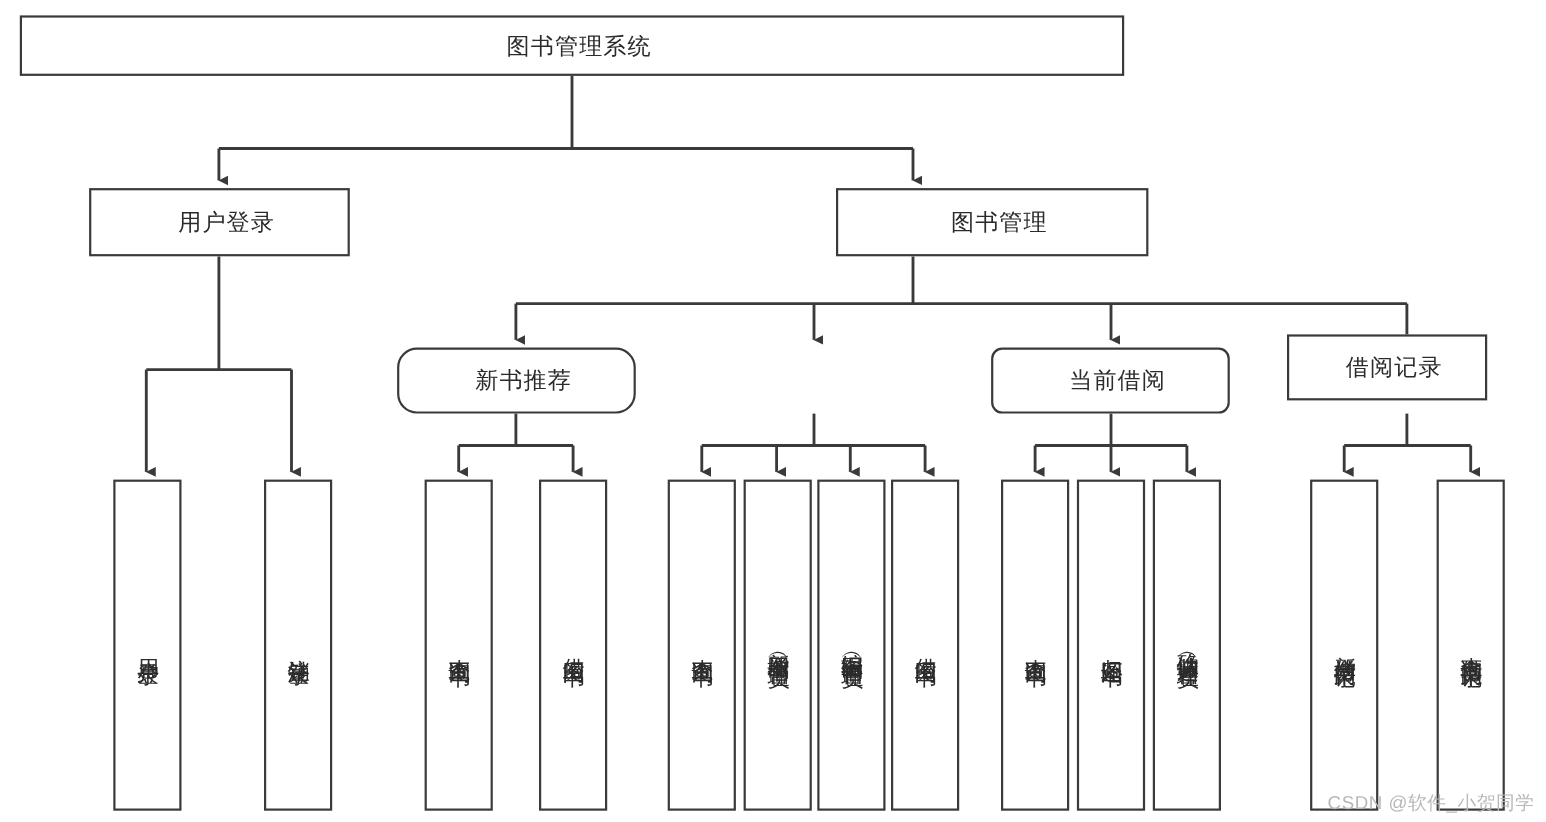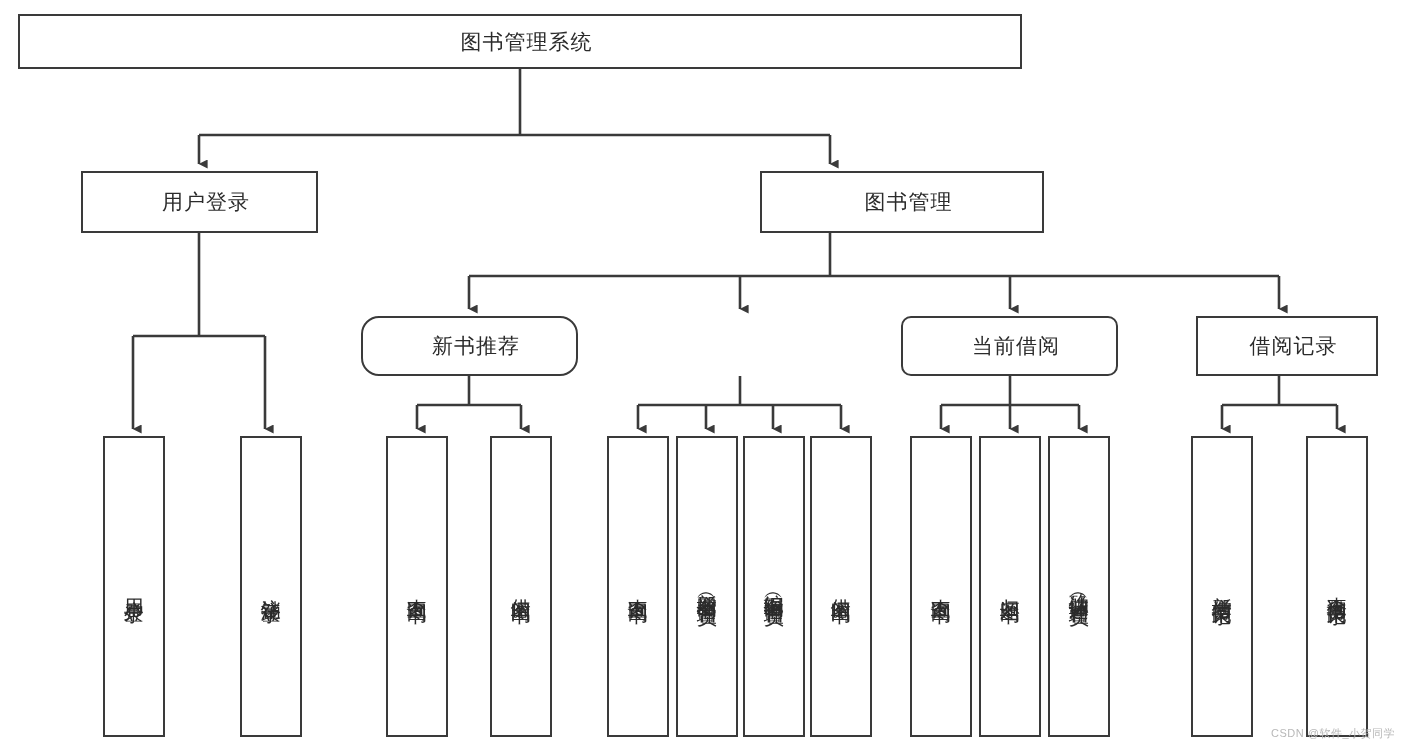--- a/index.html
+++ b/index.html
@@ -50,21 +50,21 @@
     left: 0;
     top: 0;
     width: 1405px;
     height: 747px;
     pointer-events: none;
   }
   #watermark {
     position: absolute;
     right: 10px;
     bottom: 6px;
-    font-size: 11px;
+    font-size: 17px;
     color: #b8b8b8;
     white-space: nowrap;
     letter-spacing: 0.5px;
   }
 </style>
 </head>
 <body>
 
 <div id="canvas">
 
@@ -130,21 +130,21 @@
   <div class="node horiz" style="left:712px; top:171px; width:284px; height:62px;margin-left:48px;">
     <span>图书管理</span>
   </div>
 
   <div class="node horiz" style="left:361px; top:316px; width:217px; height:60px;border-radius:18px;">
     <span>新书推荐</span>
   </div>
   <div class="node horiz" style="left:901px; top:316px; width:217px; height:60px;border-radius:10px;">
     <span>当前借阅</span>
   </div>
-  <div class="node horiz" style="left:1170px; top:316px; width:182px; height:60px;margin-left:26px;">
+  <div class="node horiz" style="left:1170px; top:304px; width:182px; height:60px;">
     <span>借阅记录</span>
   </div>
 
   <div class="node vert" style="left:103px; top:436px; width:62px; height:301px;">
     <span class="vtext">用户登录</span>
   </div>
   <div class="node vert" style="left:240px; top:436px; width:62px; height:301px;">
     <span class="vtext">注销登录</span>
   </div>
 

